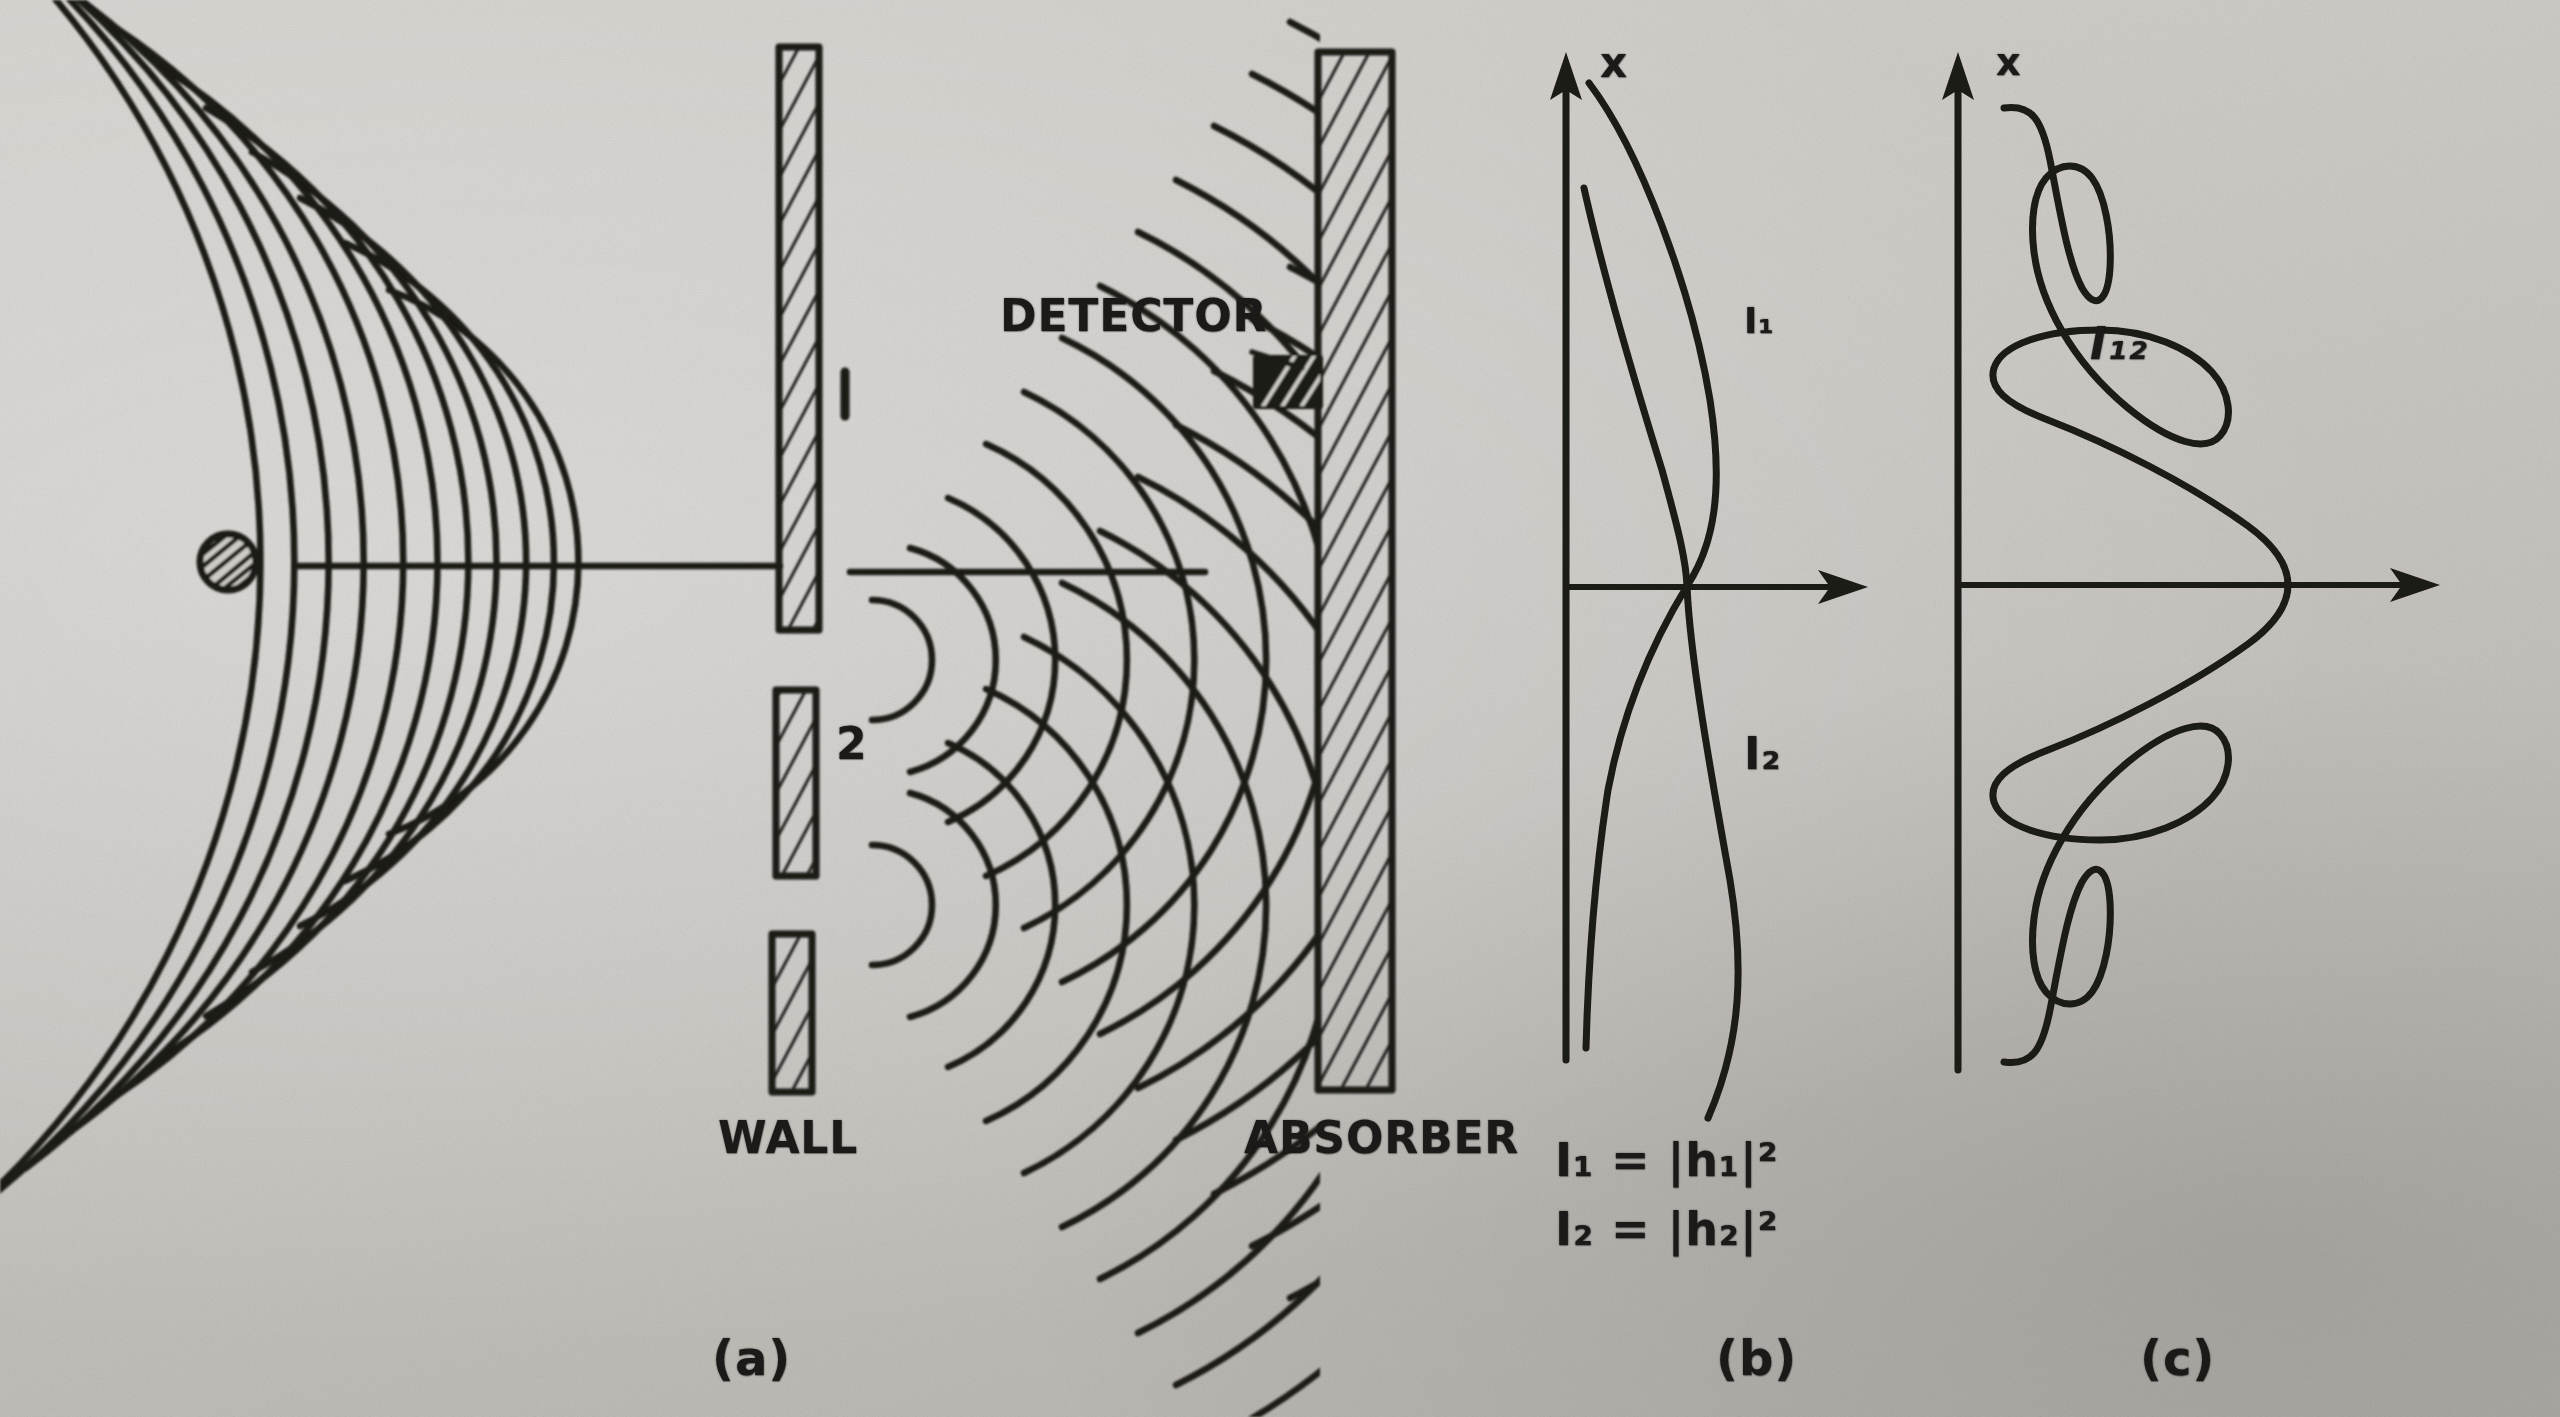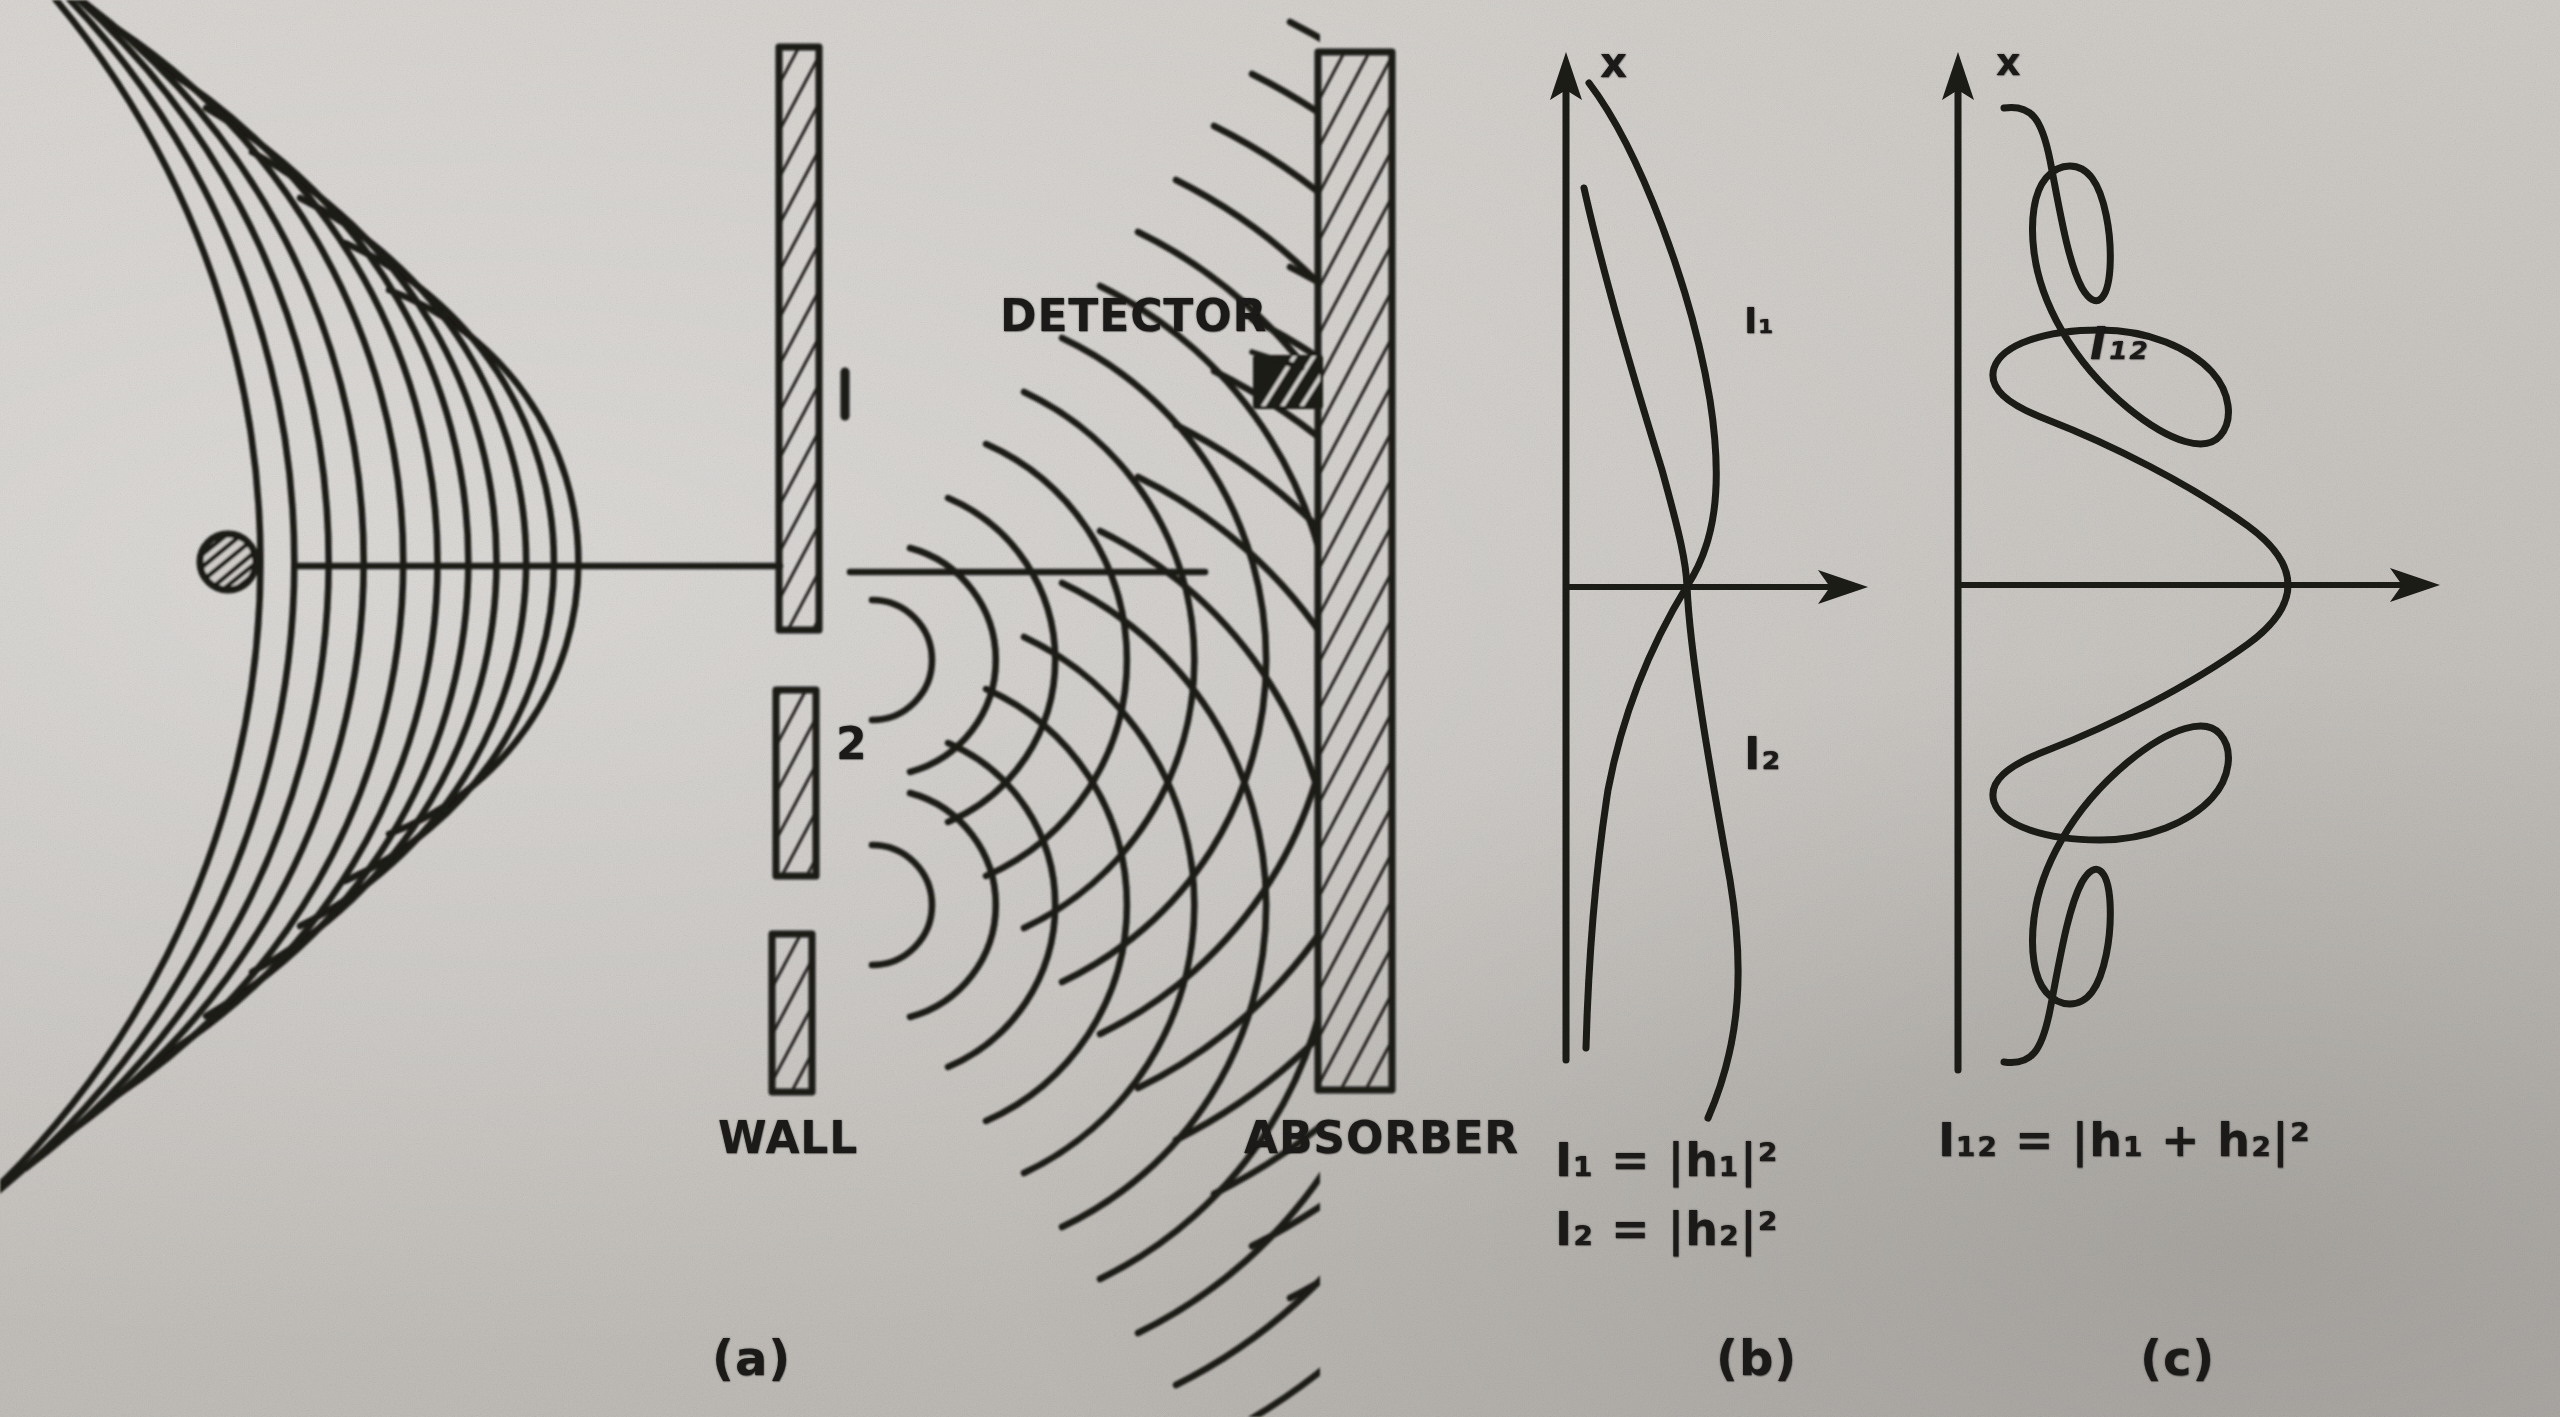--- a/index.html
+++ b/index.html
@@ -288,21 +288,20 @@
   <div class="hand-label lbl-i1">I₁</div>
 
   <div class="hand-label lbl-i2">I₂</div>
 
   <div class="hand-label lbl-i12">I₁₂</div>
 
   <div class="hand-label lbl-eq-b1">I₁ = |h₁|²</div>
 
   <div class="hand-label lbl-eq-b2">I₂ = |h₂|²</div>
 
-  <div class="hand-label lbl-eq-c">I₁₂ = |h₁ + h₂|²</div>
 
   <div class="hand-label lbl-cap-a">(a)</div>
 
   <div class="hand-label lbl-cap-b">(b)</div>
 
   <div class="hand-label lbl-cap-c">(c)</div>
 
 </div>
 
 </body></html>

